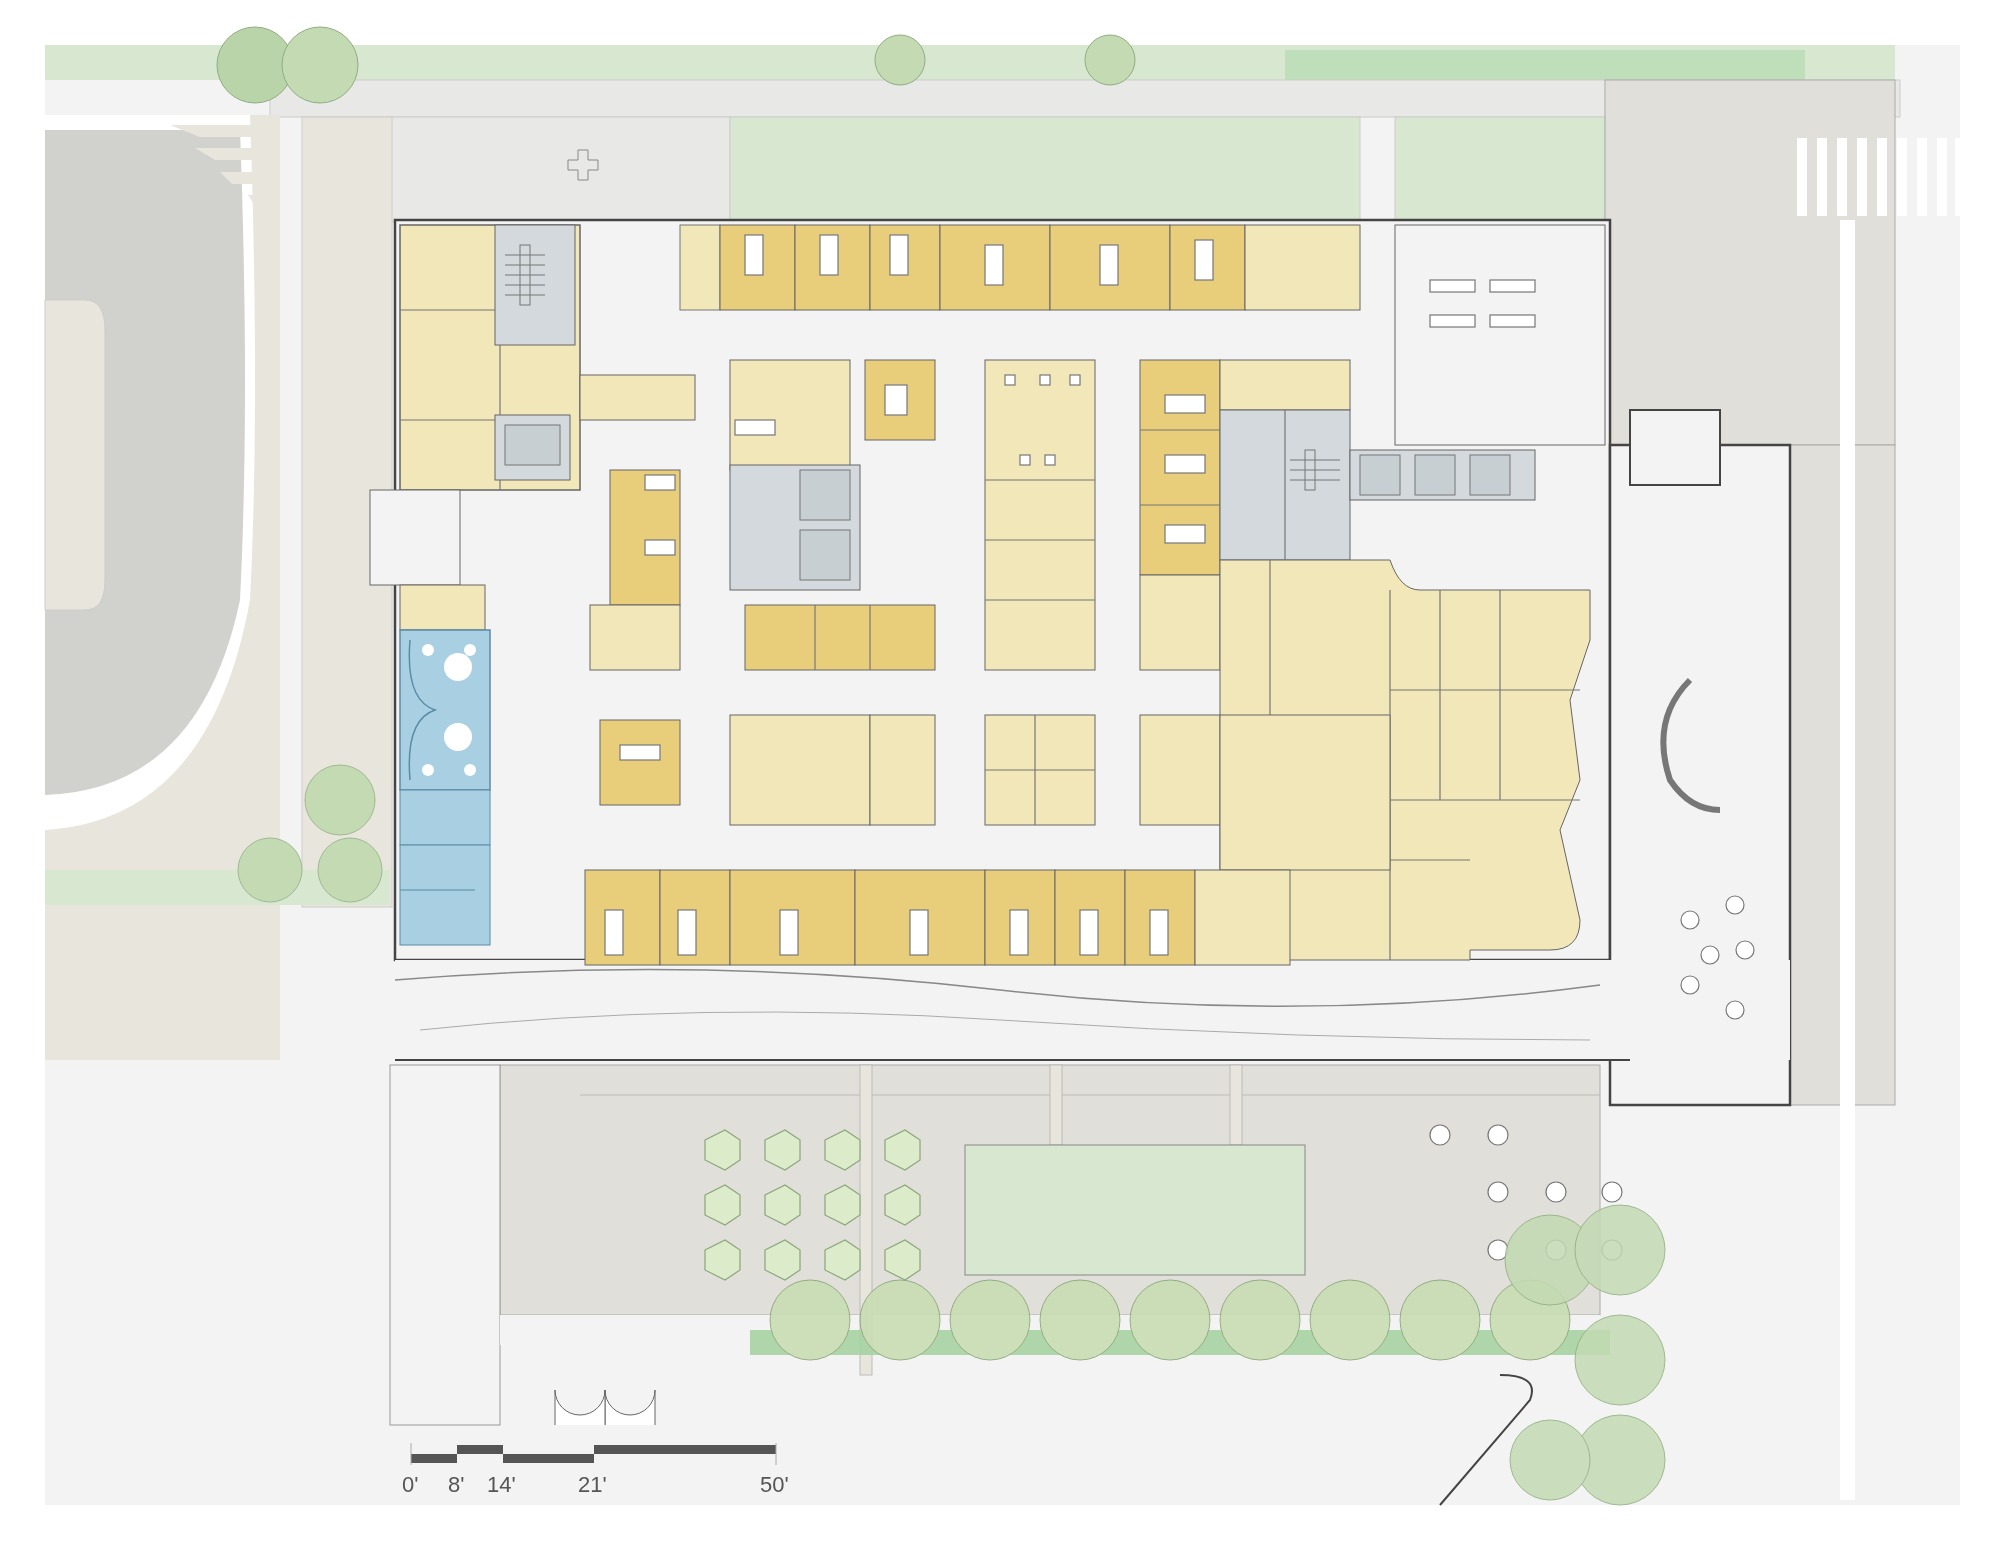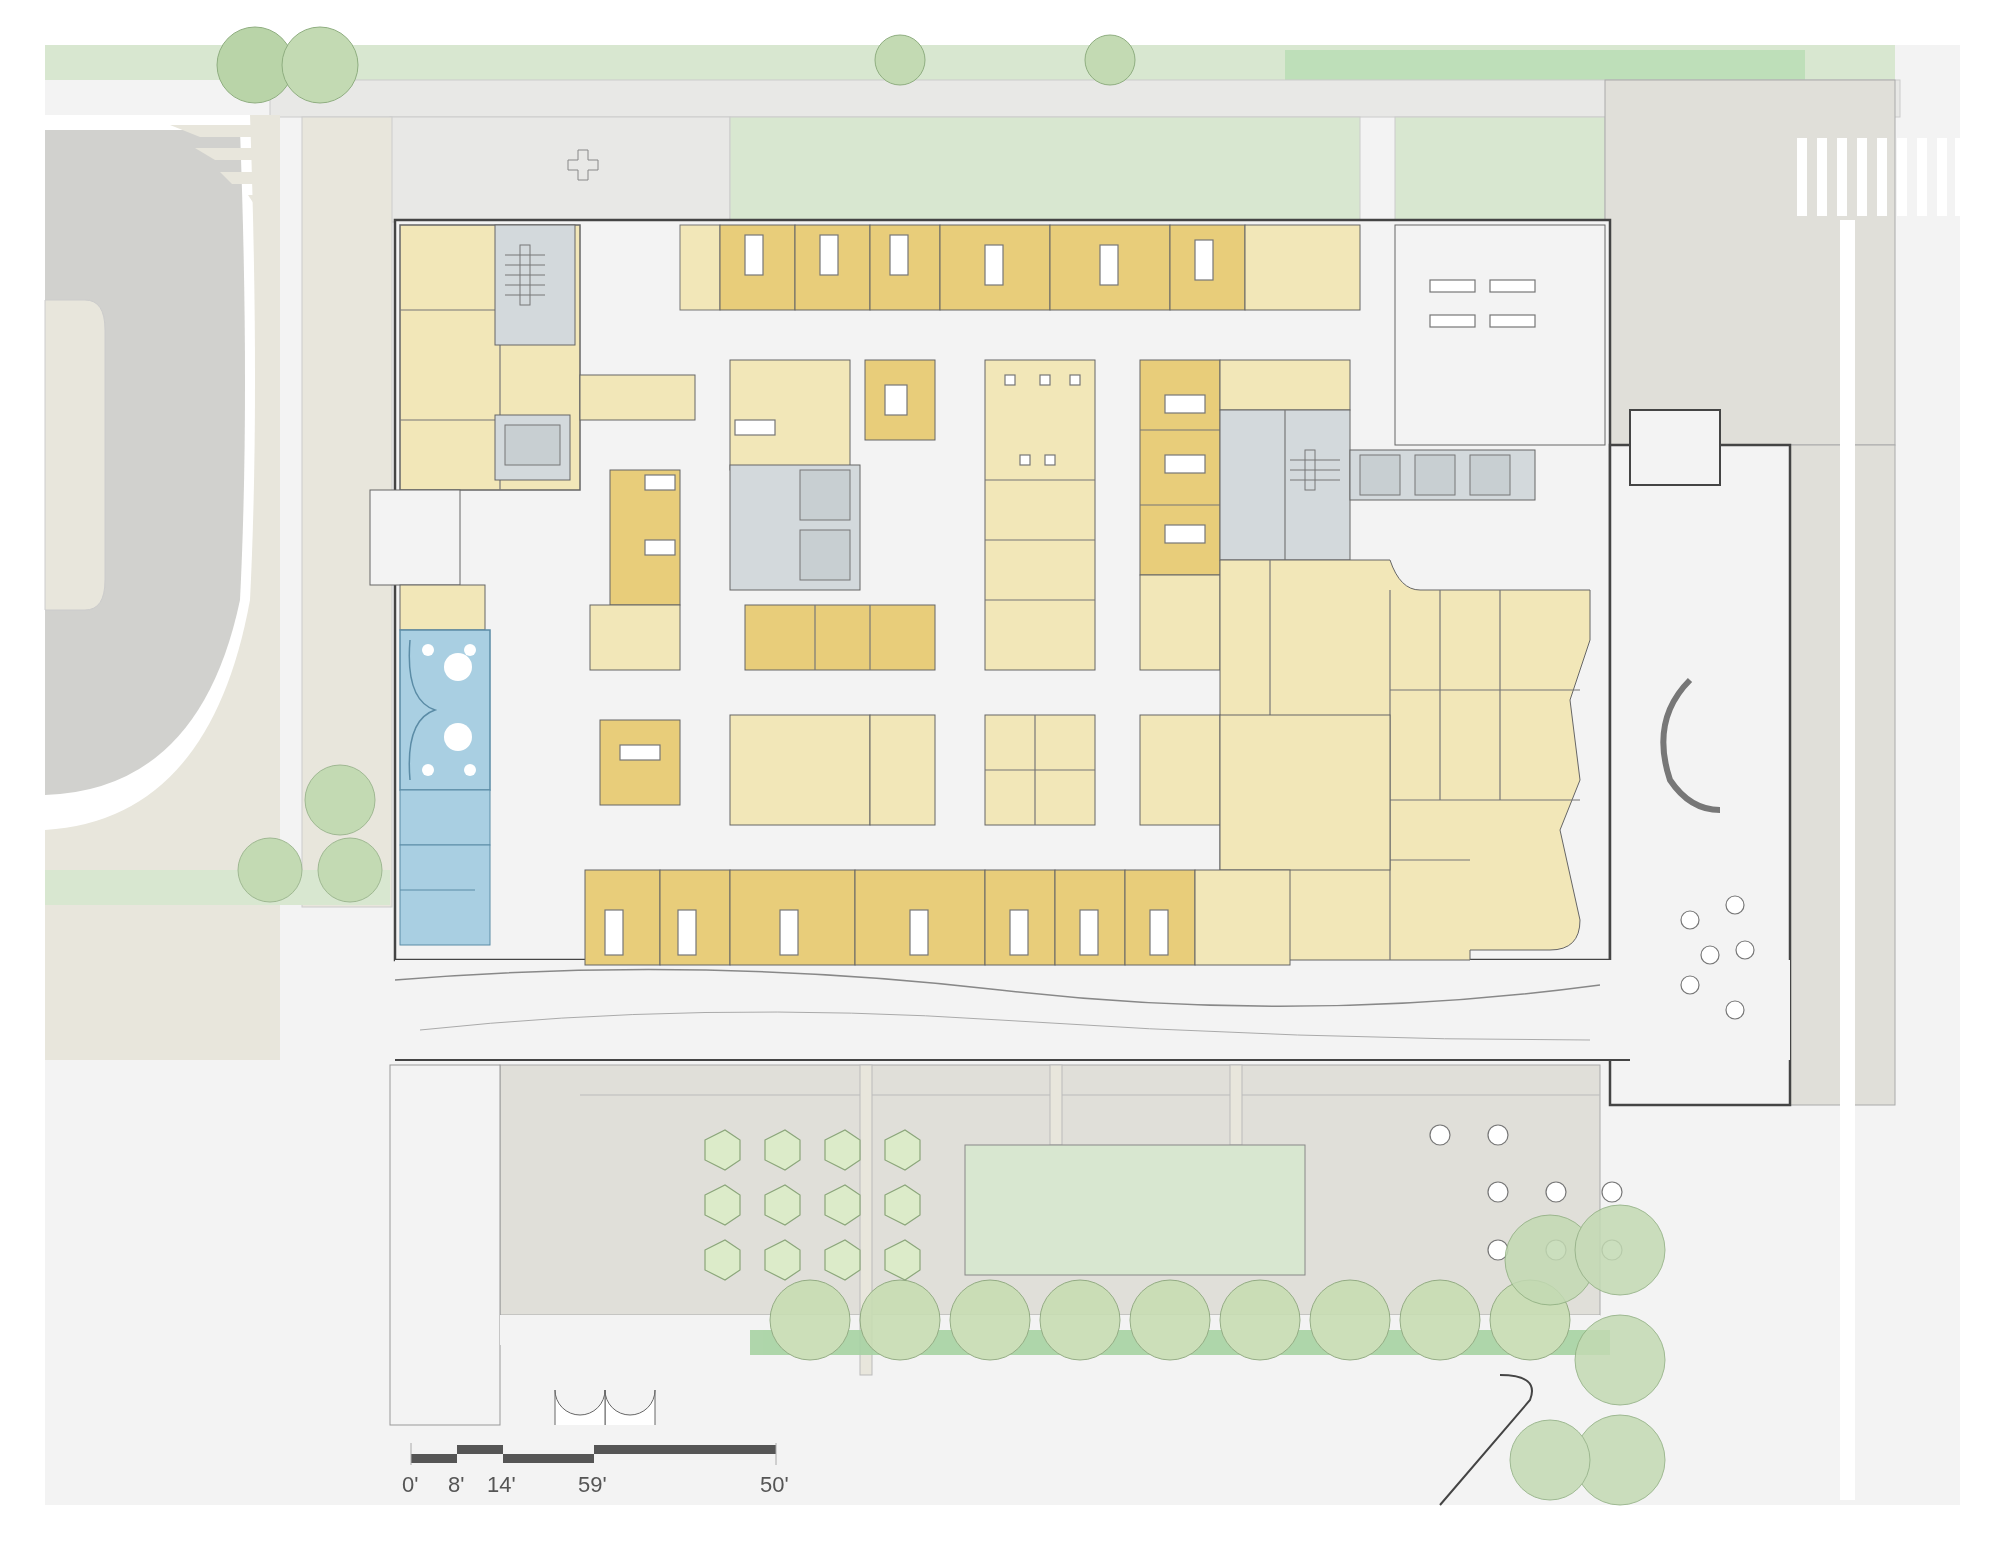--- a/index.html
+++ b/index.html
@@ -310,14 +310,14 @@
     <rect x="503" y="1454" width="91" height="9" fill="#555"></rect>
     <rect x="594" y="1445" width="182" height="9" fill="#555"></rect>
     <line x1="411" y1="1443" x2="411" y2="1465" stroke="#aaa"></line>
     <line x1="776" y1="1443" x2="776" y2="1465" stroke="#aaa"></line>
   </g>
 </svg>
 
 <span class="scale-label" style="left:402px">0'</span>
 <span class="scale-label" style="left:448px">8'</span>
 <span class="scale-label" style="left:487px">14'</span>
-<span class="scale-label" style="left:578px">59'</span>
+<span class="scale-label" style="left:578px">21'</span>
 <span class="scale-label" style="left:760px">50'</span>
 
 </body></html>

